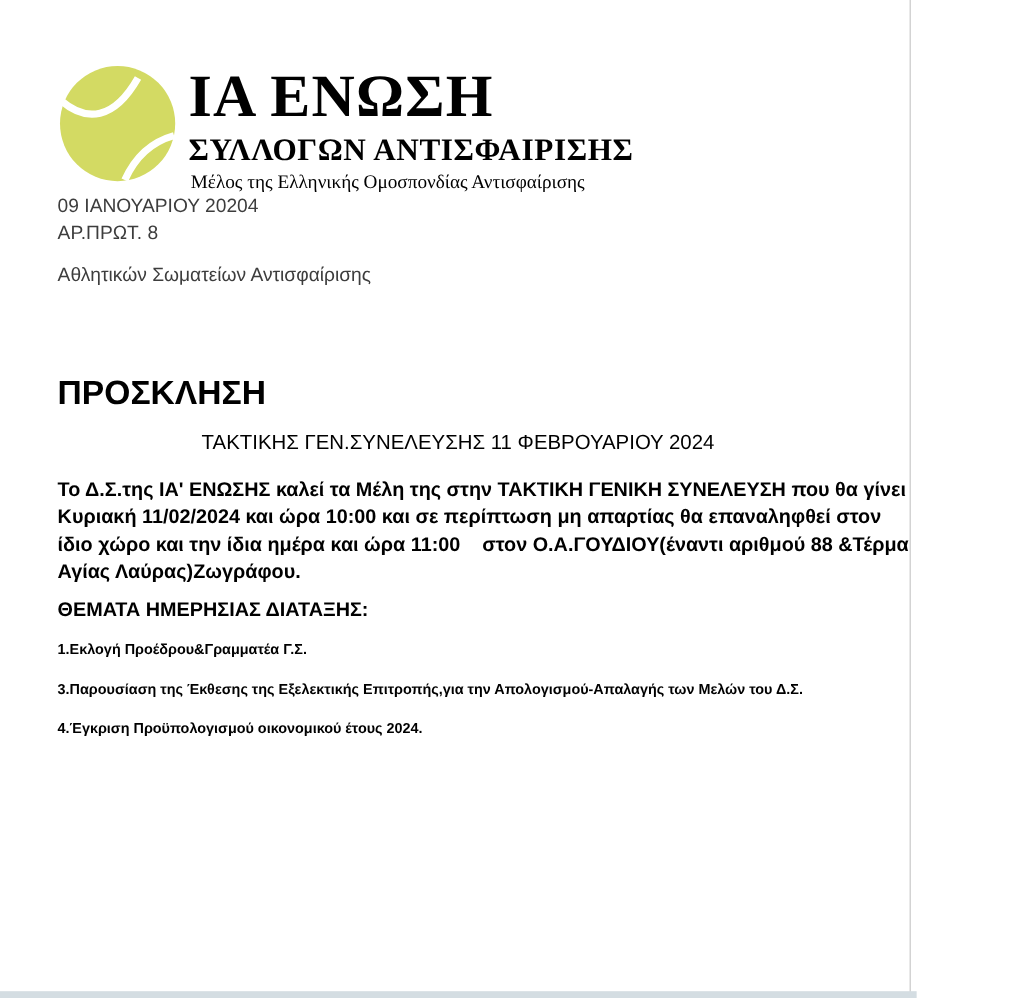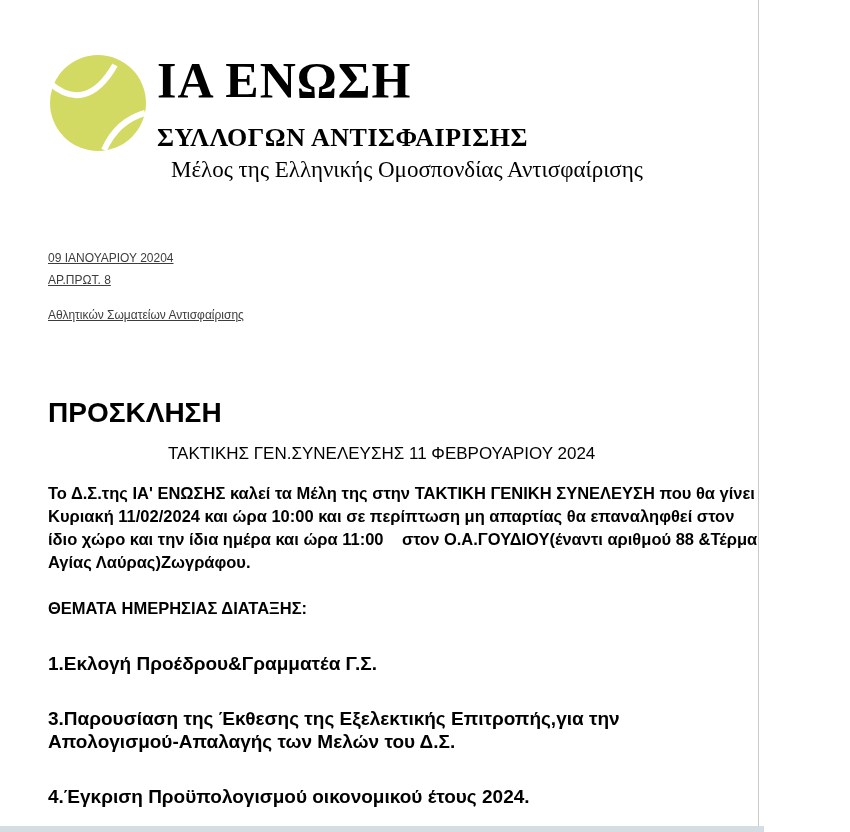--- a/index.html
+++ b/index.html
@@ -39,38 +39,36 @@
   .logo-title {
     font-size: 50px;
     font-weight: bold;
     line-height: 1.0;
     letter-spacing: 1px;
     white-space: nowrap;
   }
   .logo-subtitle {
     font-size: 26px;
     font-weight: bold;
-    margin-top: 18px;
+    margin-top: 5px;
     letter-spacing: 0.5px;
     white-space: nowrap;
   }
   .logo-tagline {
-    font-size: 23px;
+    font-size: 16px;
     margin-top: 4px;
-    margin-left: 14px;
+    margin-left: 2px;
     white-space: nowrap;
   }
 
   
   .addr {
-    margin-top: 64px;
-    font-size: 12px;
+    font-size: 16px;
     line-height: 22px;
     color: #3d3d3d;
-    text-decoration: underline;
   }
   .addr-line { white-space: pre; }
   .gap-sm { margin-top: 13px; }
   .gap-md { margin-top: 15px; }
 
   
   .invitation-heading {
     margin-top: 74px;
     font-size: 28px;
     font-weight: bold;
@@ -88,28 +86,28 @@
   .invitation-body {
     margin-top: 16px;
     font-size: 16.5px;
     font-weight: bold;
     line-height: 23px;
   }
   .body-line { white-space: pre; }
 
   
   .agenda-heading {
-    margin-top: 23px;
+    margin-top: 8px;
     font-size: 16.5px;
     font-weight: bold;
     line-height: 23px;
   }
   .agenda-item {
-    margin-top: 32px;
-    font-size: 19px;
+    margin-top: 10px;
+    font-size: 12px;
     font-weight: bold;
     line-height: 23px;
     max-width: 712px;
   }
 
   
   .page-right-edge {
     position: absolute;
     top: 0;
     right: 5px;

